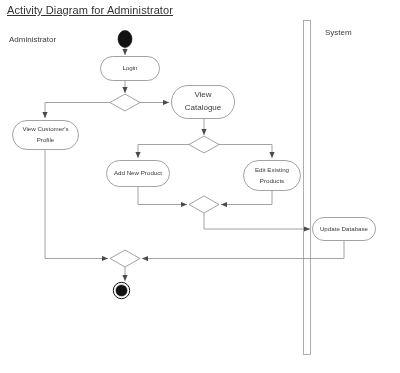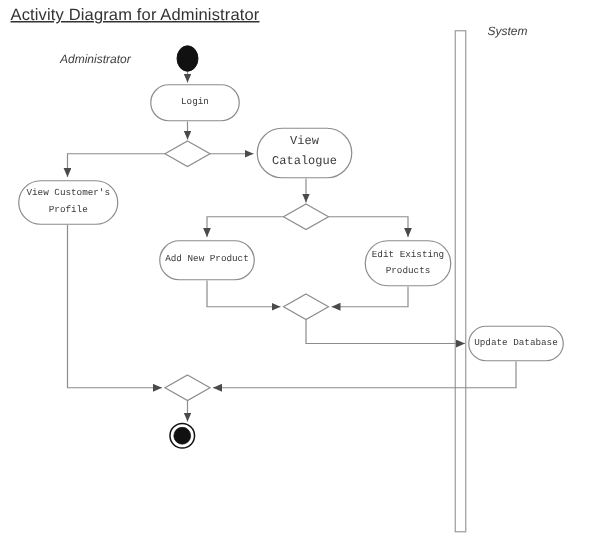--- a/index.html
+++ b/index.html
@@ -31,32 +31,31 @@
     text-decoration: underline;
     letter-spacing: 0.1px;
     white-space: nowrap;
   }
   .lane-label {
     position: absolute;
     font-size: 8px;
     color: #3d3d3d;
     white-space: nowrap;
   }
-  #lane-admin-label { left: 40px; top: 35px; font-style: italic; }
-  #lane-system-label { left: 325px; top: 16px; font-style: italic; }
+  #lane-admin-label { left: 9px; top: 35px; }
+  #lane-system-label { left: 325px; top: 28px; }
 
   .node-label {
     position: absolute;
     font-size: 6.2px;
     color: #3a3a3a;
     text-align: center;
     line-height: 1.75;
     white-space: pre-line;
     pointer-events: none;
-    font-family: Liberation Mono, monospace;
   }
   .node-label.big {
     font-size: 8px;
     line-height: 1.6;
   }
 </style>
 </head>
 <body>
 
 <div class="diagram-title">Activity Diagram for Administrator</div>

